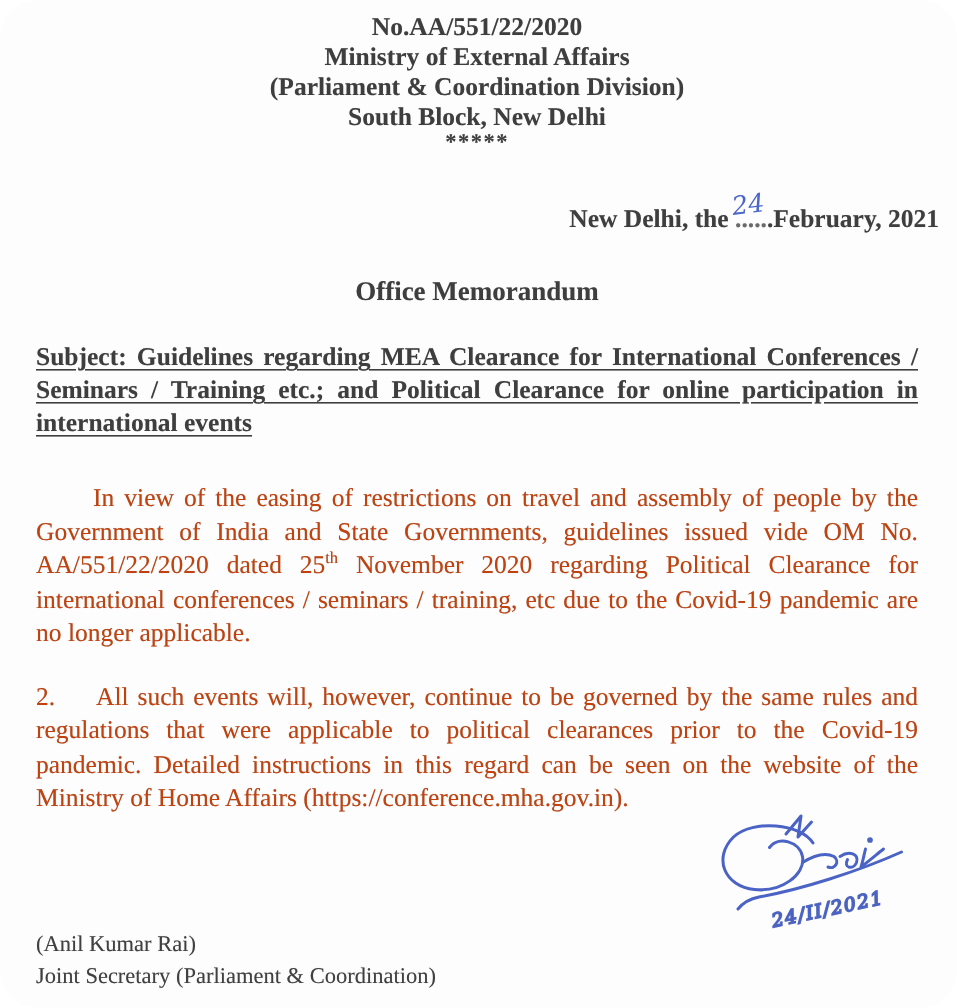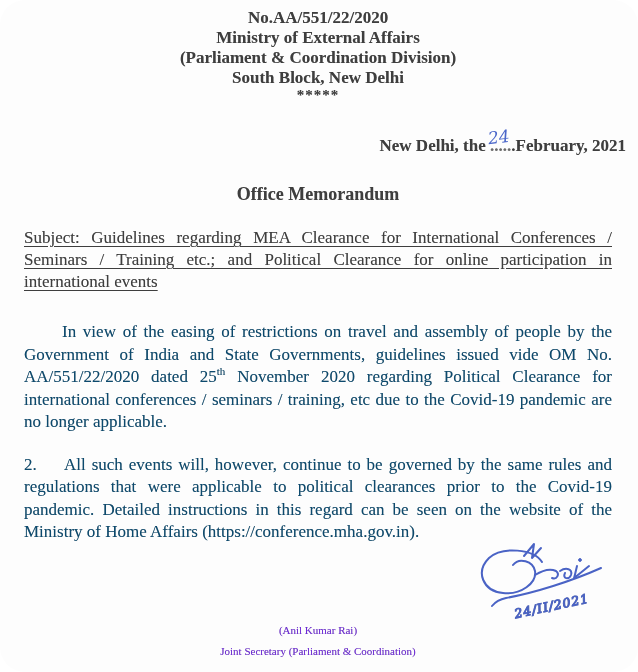--- a/index.html
+++ b/index.html
@@ -51,56 +51,56 @@
     text-align: center;
     font-weight: bold;
     font-size: 18px;
     color: #3e3e3e;
     text-underline-offset: 3px;
   }
 
   
   .subject {
     margin-top: 22px;
-    font-weight: normal;
+    font-weight: bold;
     font-size: 17px;
     line-height: 22px;
     color: #3e3e3e;
     text-align: justify;
     text-decoration: underline;
     text-underline-offset: 3px;
   }
 
   
   .para {
     font-size: 17px;
     line-height: 22.5px;
     text-align: justify;
-    color: #0c4a6e;
+    color: #c2410c;
   }
   .para-1 { margin-top: 28px; text-indent: 38px; }
   .para-2 { margin-top: 20px; }
   .pnum { display: inline-block; width: 40px; text-indent: 0; }
   sup { font-size: 11px; line-height: 0; }
 
   
   .sig-row { position: relative; height: 72px; margin-top: 2px; }
   .sig-ink { position: absolute; right: -12px; top: -6px; }
   .sig-ink path { fill: none; stroke-width: 2; stroke-linecap: round; stroke-linejoin: round; }
   .sig-date {
     font-family: "DejaVu Serif", serif;
     font-style: italic;
     font-size: 12.5px;
     letter-spacing: 1px;
   }
   .sig-name, .sig-title {
-    text-align: center;
-    font-size: 11px;
+    text-align: left;
+    font-size: 15px;
     line-height: 21px;
-    color: #6d28d9;
+    color: #404040;
   }
   .sig-name { margin-top: 2px; }
 </style>
 </head>
 <body>
 
 <div class="doc">
   <div class="inner">
 
     <div class="letterhead">

